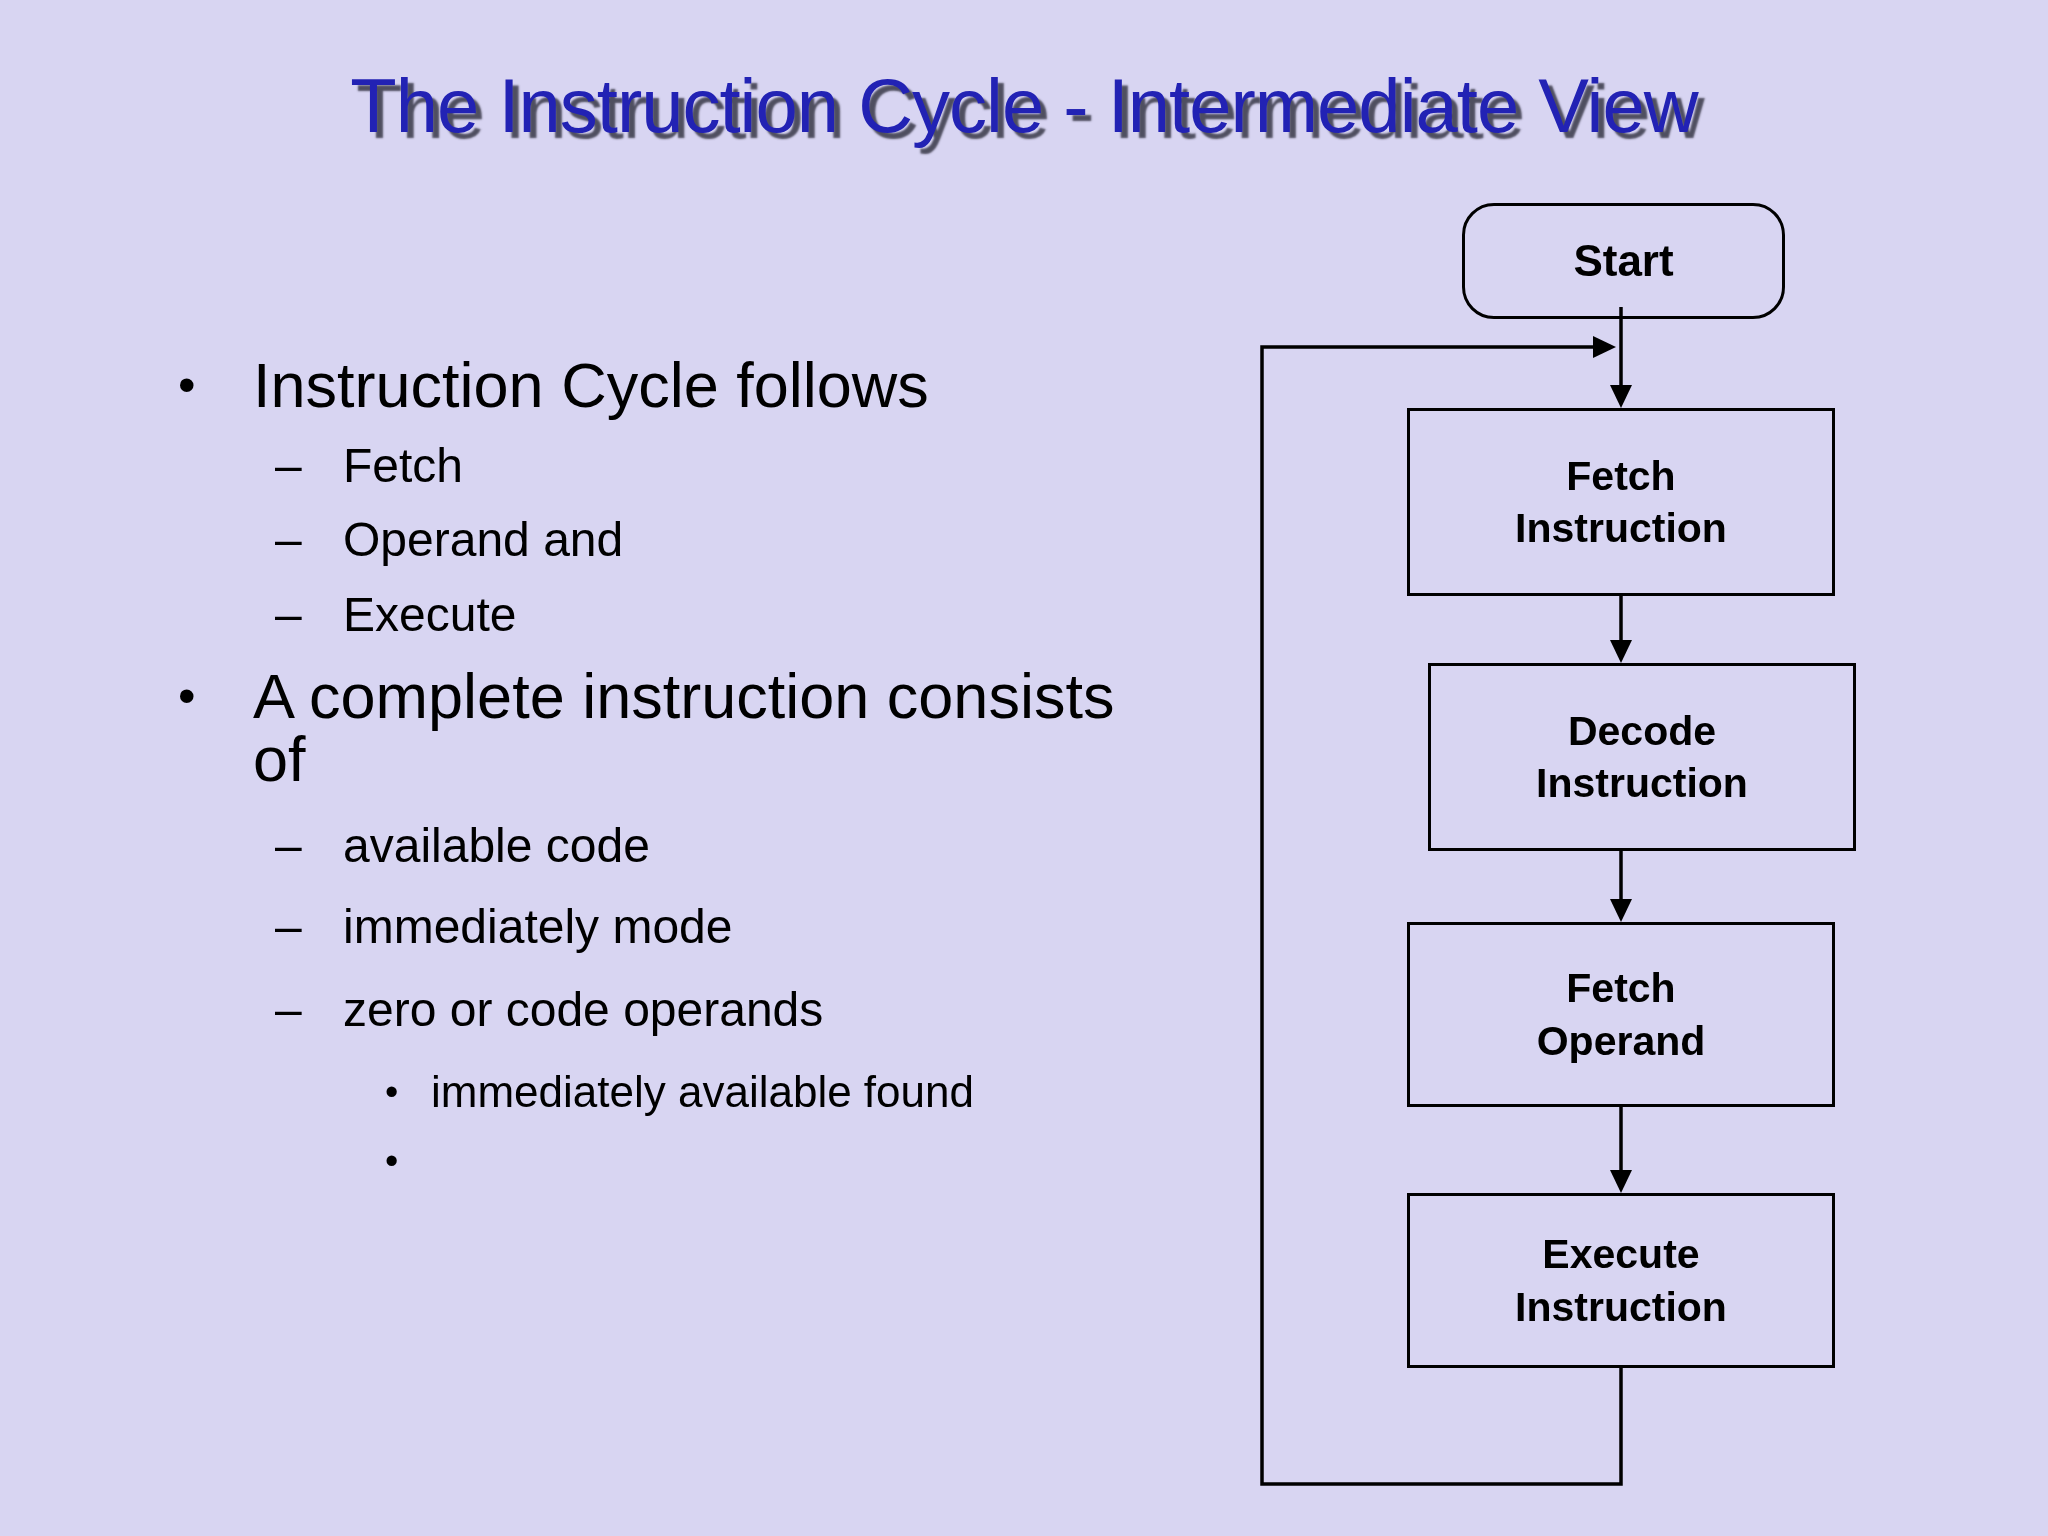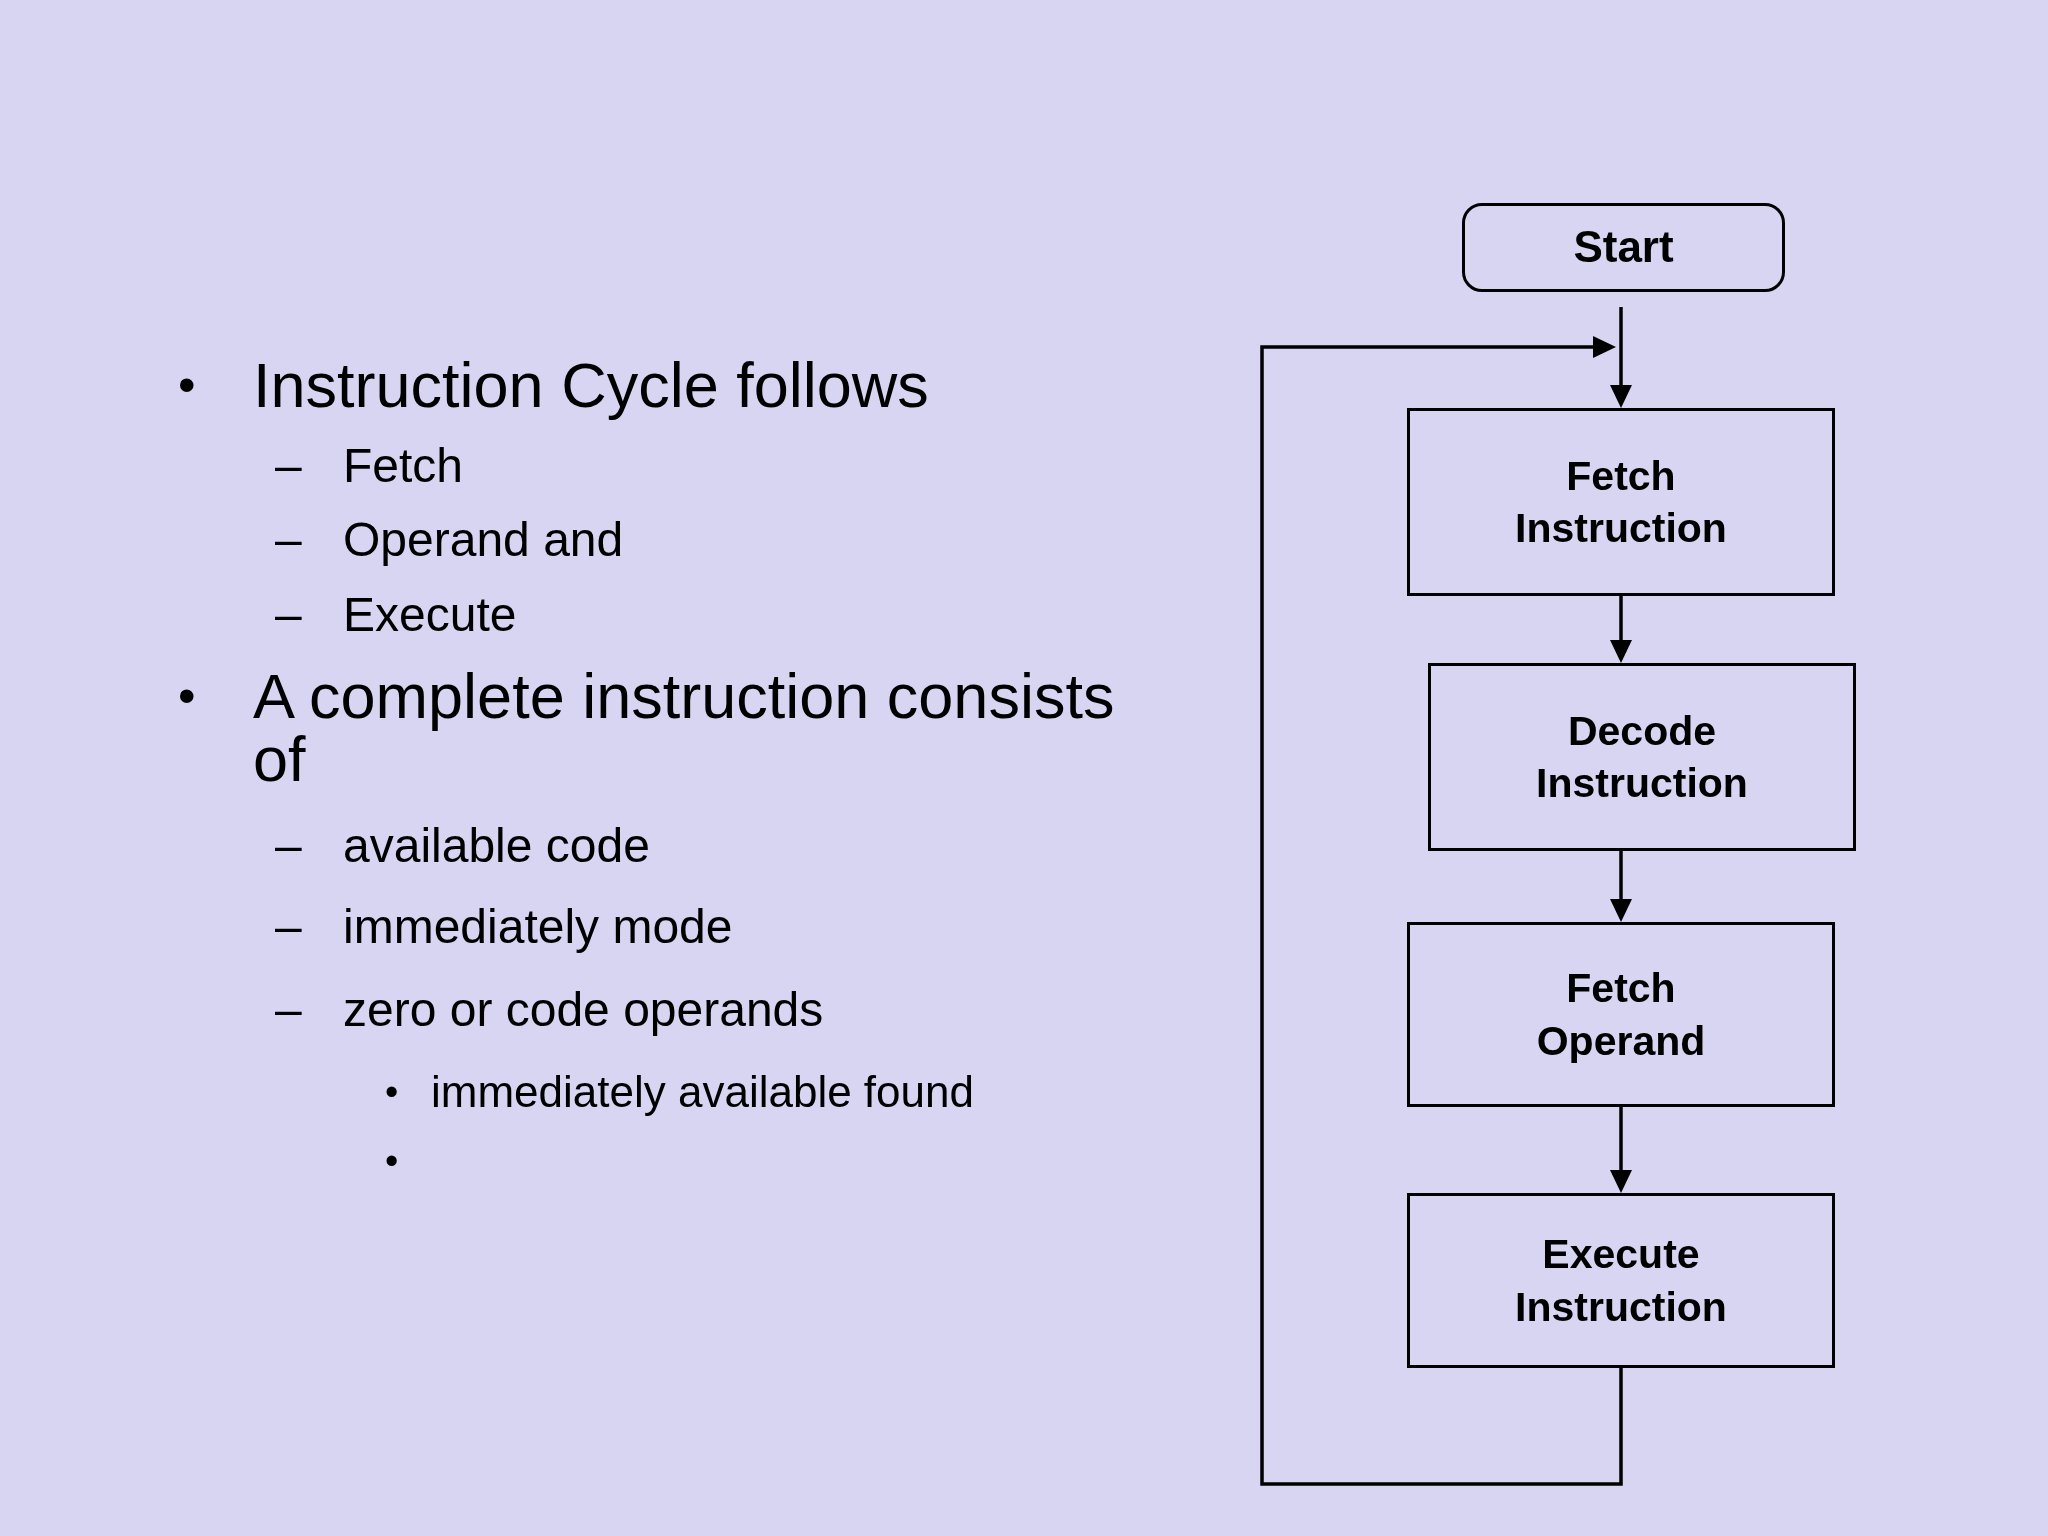--- a/index.html
+++ b/index.html
@@ -54,35 +54,36 @@
     border:3px solid var(--line,#000);
     background:transparent;
     display:flex;align-items:center;justify-content:center;
     text-align:center;
     font-weight:bold;
     font-size:41px;
     line-height:1.28;
     white-space:pre-line;
   }
   .start{
-    left:1462px;top:203px;width:323px;height:89px;
-    border-radius:20px;
+    left:1462px;top:203px;width:323px;height:116px;
+    border-radius:32px;
     font-size:44px;
   }
   .step{left:1407px;width:428px;}
   .step0{top:408px;height:188px;}
   .step1{top:663px;height:188px;margin-left:21px;}
   .step2{top:922px;height:185px;}
   .step3{top:1193px;height:175px;}
 </style>
 </head>
 <body>
 
 <div class="slide" style="--bg: #d8d5f2; --title: #2222b4; --text: #000000; --line: #000000;">
 
+  <div class="title">The Instruction Cycle - Intermediate View</div>
 
   <div class="bullets">
     <div class="row lvl1 r1">
       <span class="marker">•</span>
       <span class="txt">Instruction Cycle follows</span>
     </div>
     <div class="row lvl2 r2">
       <span class="marker">–</span>
       <span class="txt">Fetch</span>
     </div>

